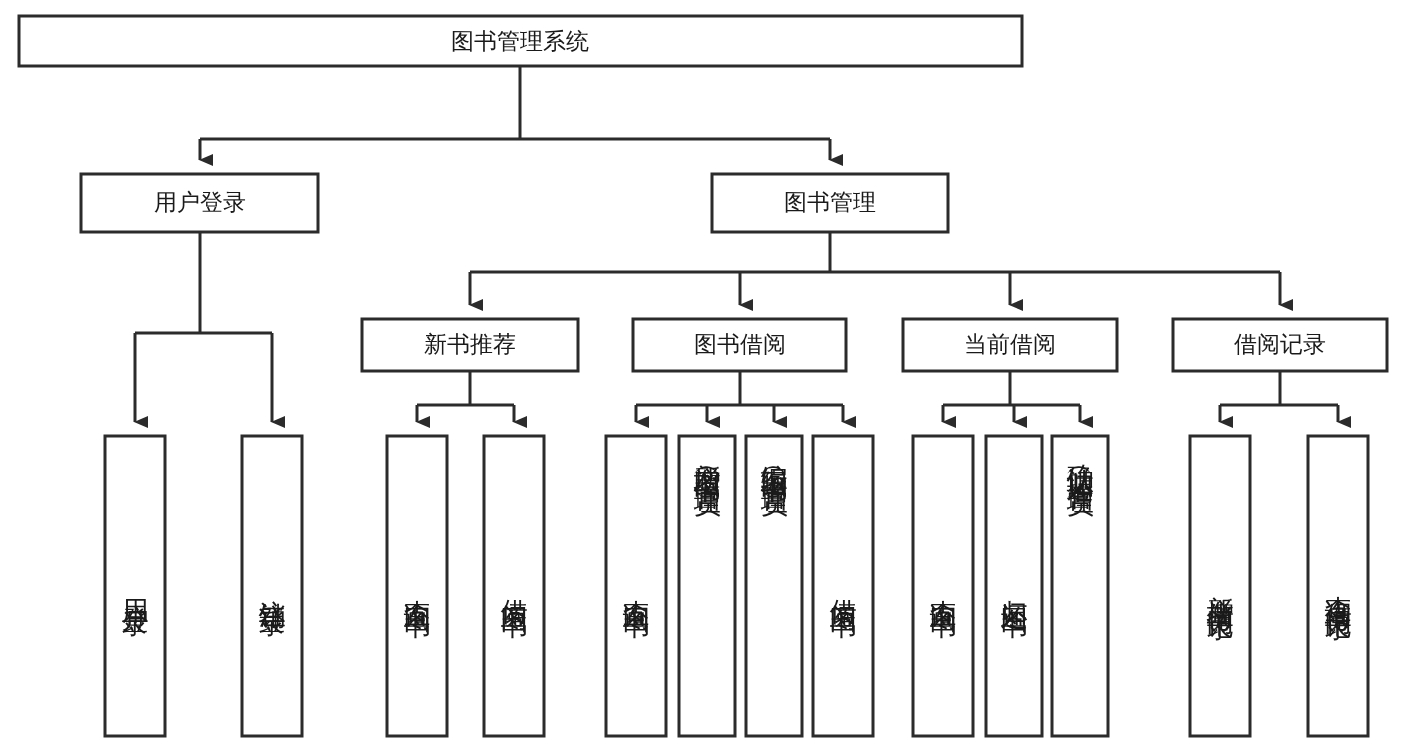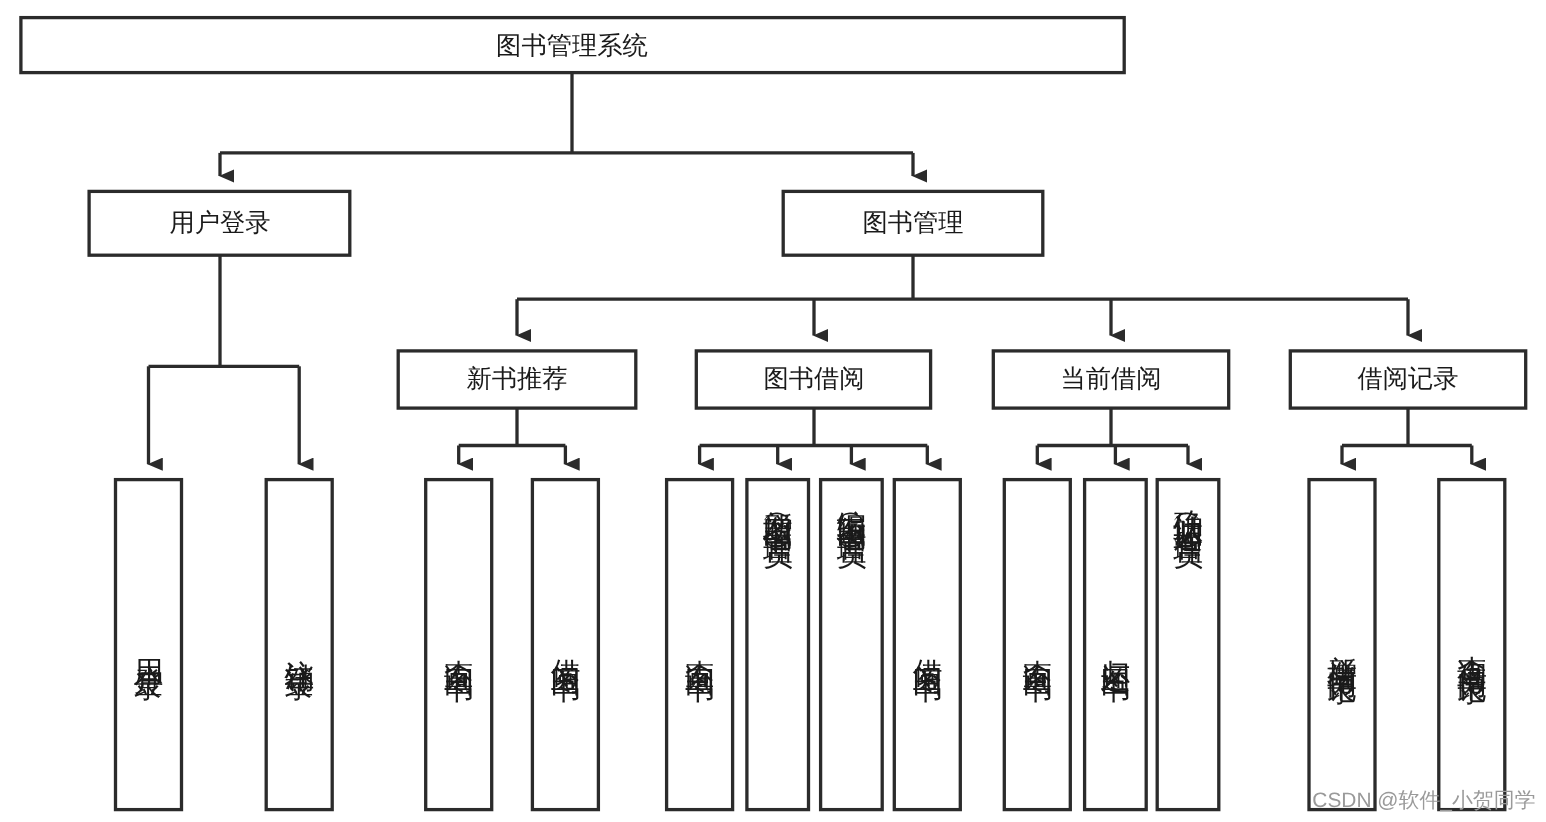--- a/index.html
+++ b/index.html
@@ -205,15 +205,14 @@
     <span class="leaf-label">确认归还（管理员）</span>
   </div>
 
   <div class="leaf-label-wrap" style="left:1190px; top:436px; width:60px; height:300px;">
     <span class="leaf-label">新增借阅记录</span>
   </div>
   <div class="leaf-label-wrap" style="left:1308px; top:436px; width:60px; height:300px;">
     <span class="leaf-label">查询借阅记录</span>
   </div>
 
-  <div class="watermark" style="left:1193px; top:715px;">CSDN @软件_小贺同学</div>
 
 </div>
 
 </body></html>

